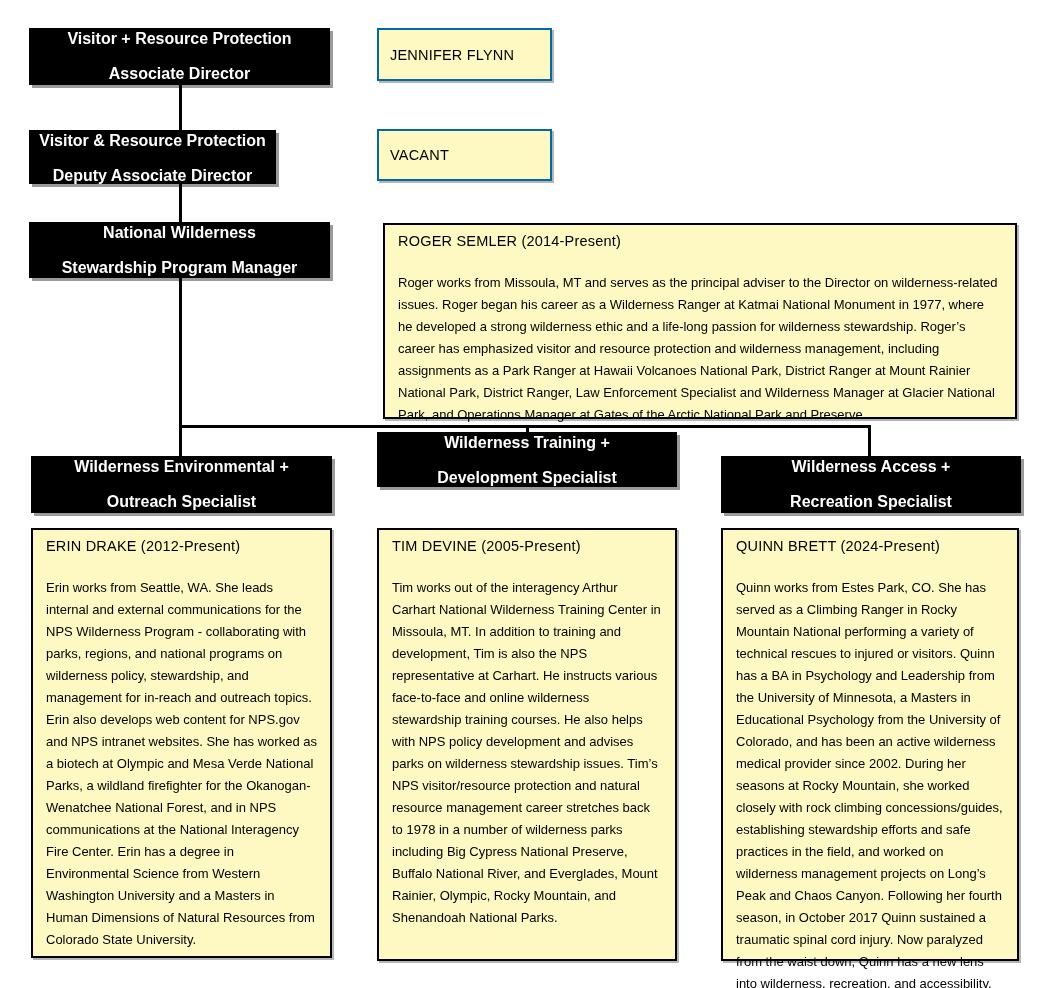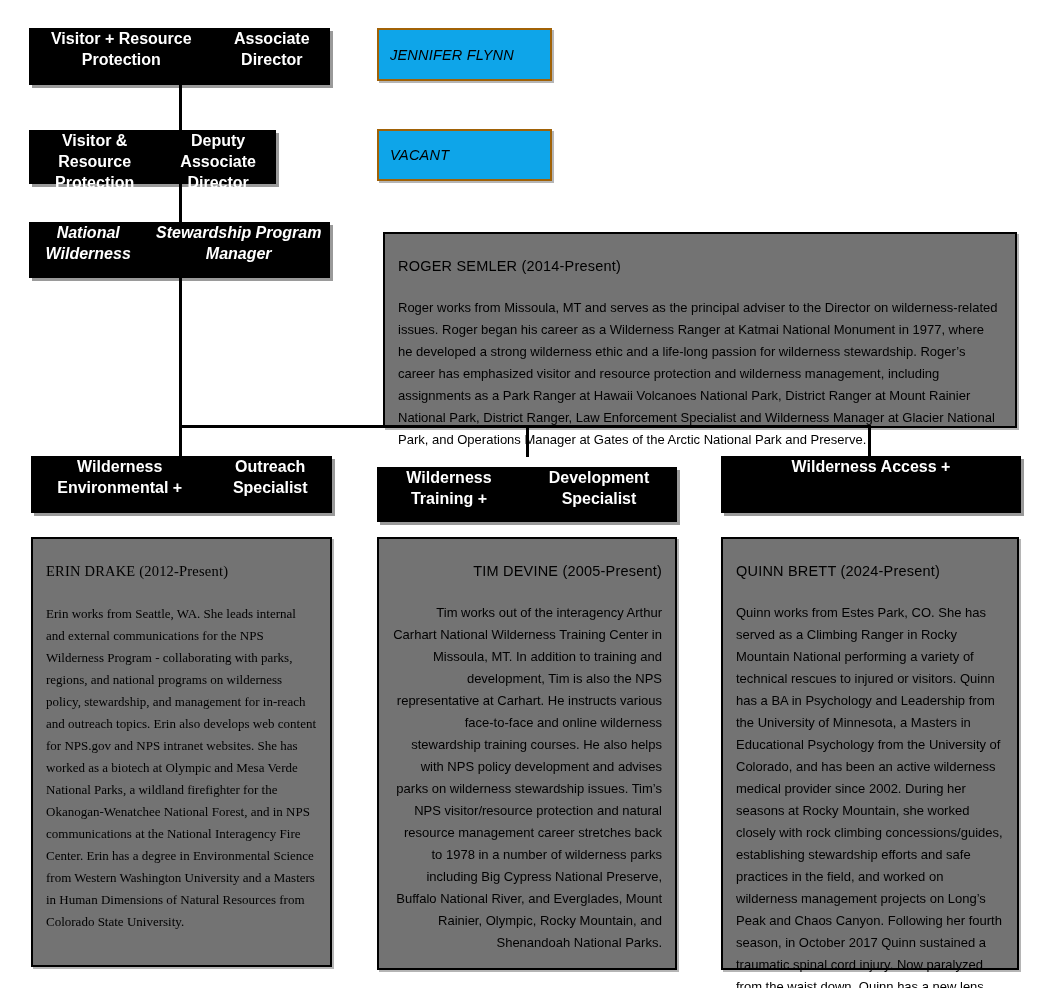--- a/index.html
+++ b/index.html
@@ -18,46 +18,44 @@
   }
   .blackbox {
     position: absolute;
     background: #000000;
     color: #ffffff;
     font-weight: bold;
     font-size: 16px;
     line-height: 21px;
     text-align: center;
     display: flex;
-    flex-direction: row;
-    justify-content: center;
+    flex-direction: column;
     box-shadow: 3px 3px 0 #9a9a9a;
     box-sizing: border-box;
+    gap: 14px;
   }
   .namebox {
     position: absolute;
-    background: #0ea5e9;
-    border: 2px solid #a16207;
+    background: #fef9c3;
+    border: 2px solid #0369a1;
     box-sizing: border-box;
     display: flex;
     align-items: center;
     padding-left: 11px;
     font-size: 14.5px;
     letter-spacing: 0.2px;
     box-shadow: 2px 2px 0 #b5b5b5;
-    font-style: italic;
   }
   .biobox {
     position: absolute;
-    background: #737373;
+    background: #fef9c3;
     border: 2px solid #000000;
     box-sizing: border-box;
-    padding: 24px 13px;
+    padding: 8px 13px;
     box-shadow: 2px 2px 0 #b5b5b5;
-    margin-top: 9px;
   }
   .bio-name {
     font-size: 14.5px;
     letter-spacing: 0.2px;
     margin: 0 0 23px 0;
   }
   .bio-text {
     font-size: 13px;
     line-height: 22px;
     margin: 0;
@@ -87,51 +85,52 @@
   <div class="blackbox" style="left:29px; top:130px; width:247px; height:54px;">
     <div>Visitor &amp; Resource Protection</div>
     <div>Deputy Associate Director</div>
   </div>
   <div class="namebox" style="left:377px; top:129px; width:175px; height:52px;">
     <span>VACANT</span>
   </div>
 
   <div class="vline" style="left:179px; top:184px; height:38px;"></div>
 
-  <div class="blackbox" style="left:29px; top:222px; width:301px; height:56px;font-style:italic;">
+  <div class="blackbox" style="left:29px; top:222px; width:301px; height:56px;">
     <div>National Wilderness</div>
     <div>Stewardship Program Manager</div>
   </div>
   <div class="biobox" style="left:383px; top:223px; width:634px; height:196px;">
     <p class="bio-name">ROGER SEMLER (2014-Present)</p>
     <p class="bio-text">Roger works from Missoula, MT and serves as the principal adviser to the Director on wilderness-related issues. Roger began his career as a Wilderness Ranger at Katmai National Monument in 1977, where he developed a strong wilderness ethic and a life-long passion for wilderness stewardship. Roger’s career has emphasized visitor and resource protection and wilderness management, including assignments as a Park Ranger at Hawaii Volcanoes National Park, District Ranger at Mount Rainier National Park, District Ranger, Law Enforcement Specialist and Wilderness Manager at Glacier National Park, and Operations Manager at Gates of the Arctic National Park and Preserve.</p>
   </div>
 
   <div class="vline" style="left:179px; top:278px; height:179px;"></div>
   <div class="hline" style="left:179px; top:425px; width:692px;"></div>
   <div class="vline" style="left:526px; top:427px; height:30px;"></div>
   <div class="vline" style="left:868px; top:427px; height:30px;"></div>
 
   <div class="blackbox" style="left:31px; top:456px; width:301px; height:57px;">
     <div>Wilderness Environmental +</div>
     <div>Outreach Specialist</div>
   </div>
-  <div class="blackbox" style="left:377px; top:467px; width:300px; height:55px;">
+  <div class="blackbox" style="left:377px; top:432px; width:300px; height:55px;">
     <div>Wilderness Training +</div>
     <div>Development Specialist</div>
   </div>
   <div class="blackbox" style="left:721px; top:456px; width:300px; height:57px;">
     <div>Wilderness Access +</div>
+    <div>Recreation Specialist</div>
   </div>
 
-  <div class="biobox" style="left:31px; top:528px; width:301px; height:430px;font-family:Liberation Serif, serif;">
+  <div class="biobox" style="left:31px; top:528px; width:301px; height:430px;">
     <p class="bio-name">ERIN DRAKE (2012-Present)</p>
     <p class="bio-text">Erin works from Seattle, WA. She leads internal and external communications for the NPS Wilderness Program - collaborating with parks, regions, and national programs on wilderness policy, stewardship, and management for in-reach and outreach topics. Erin also develops web content for NPS.gov and NPS intranet websites. She has worked as a biotech at Olympic and Mesa Verde National Parks, a wildland firefighter for the Okanogan-Wenatchee National Forest, and in NPS communications at the National Interagency Fire Center. Erin has a degree in Environmental Science from Western Washington University and a Masters in Human Dimensions of Natural Resources from Colorado State University.</p>
   </div>
-  <div class="biobox" style="left:377px; top:528px; width:300px; height:433px;text-align:right;">
+  <div class="biobox" style="left:377px; top:528px; width:300px; height:433px;">
     <p class="bio-name">TIM DEVINE (2005-Present)</p>
     <p class="bio-text">Tim works out of the interagency Arthur Carhart National Wilderness Training Center in Missoula, MT. In addition to training and development, Tim is also the NPS representative at Carhart. He instructs various face-to-face and online wilderness stewardship training courses. He also helps with NPS policy development and advises parks on wilderness stewardship issues. Tim’s NPS visitor/resource protection and natural resource management career stretches back to 1978 in a number of wilderness parks including Big Cypress National Preserve, Buffalo National River, and Everglades, Mount Rainier, Olympic, Rocky Mountain, and Shenandoah National Parks.</p>
   </div>
   <div class="biobox" style="left:721px; top:528px; width:298px; height:433px;">
     <p class="bio-name">QUINN BRETT (2024-Present)</p>
     <p class="bio-text">Quinn works from Estes Park, CO. She has served as a Climbing Ranger in Rocky Mountain National performing a variety of technical rescues to injured or visitors. Quinn has a BA in Psychology and Leadership from the University of Minnesota, a Masters in Educational Psychology from the University of Colorado, and has been an active wilderness medical provider since 2002. During her seasons at Rocky Mountain, she worked closely with rock climbing concessions/guides, establishing stewardship efforts and safe practices in the field, and worked on wilderness management projects on Long’s Peak and Chaos Canyon. Following her fourth season, in October 2017 Quinn sustained a traumatic spinal cord injury. Now paralyzed from the waist down, Quinn has a new lens into wilderness, recreation, and accessibility.</p>
   </div>
 
 </div>
 

